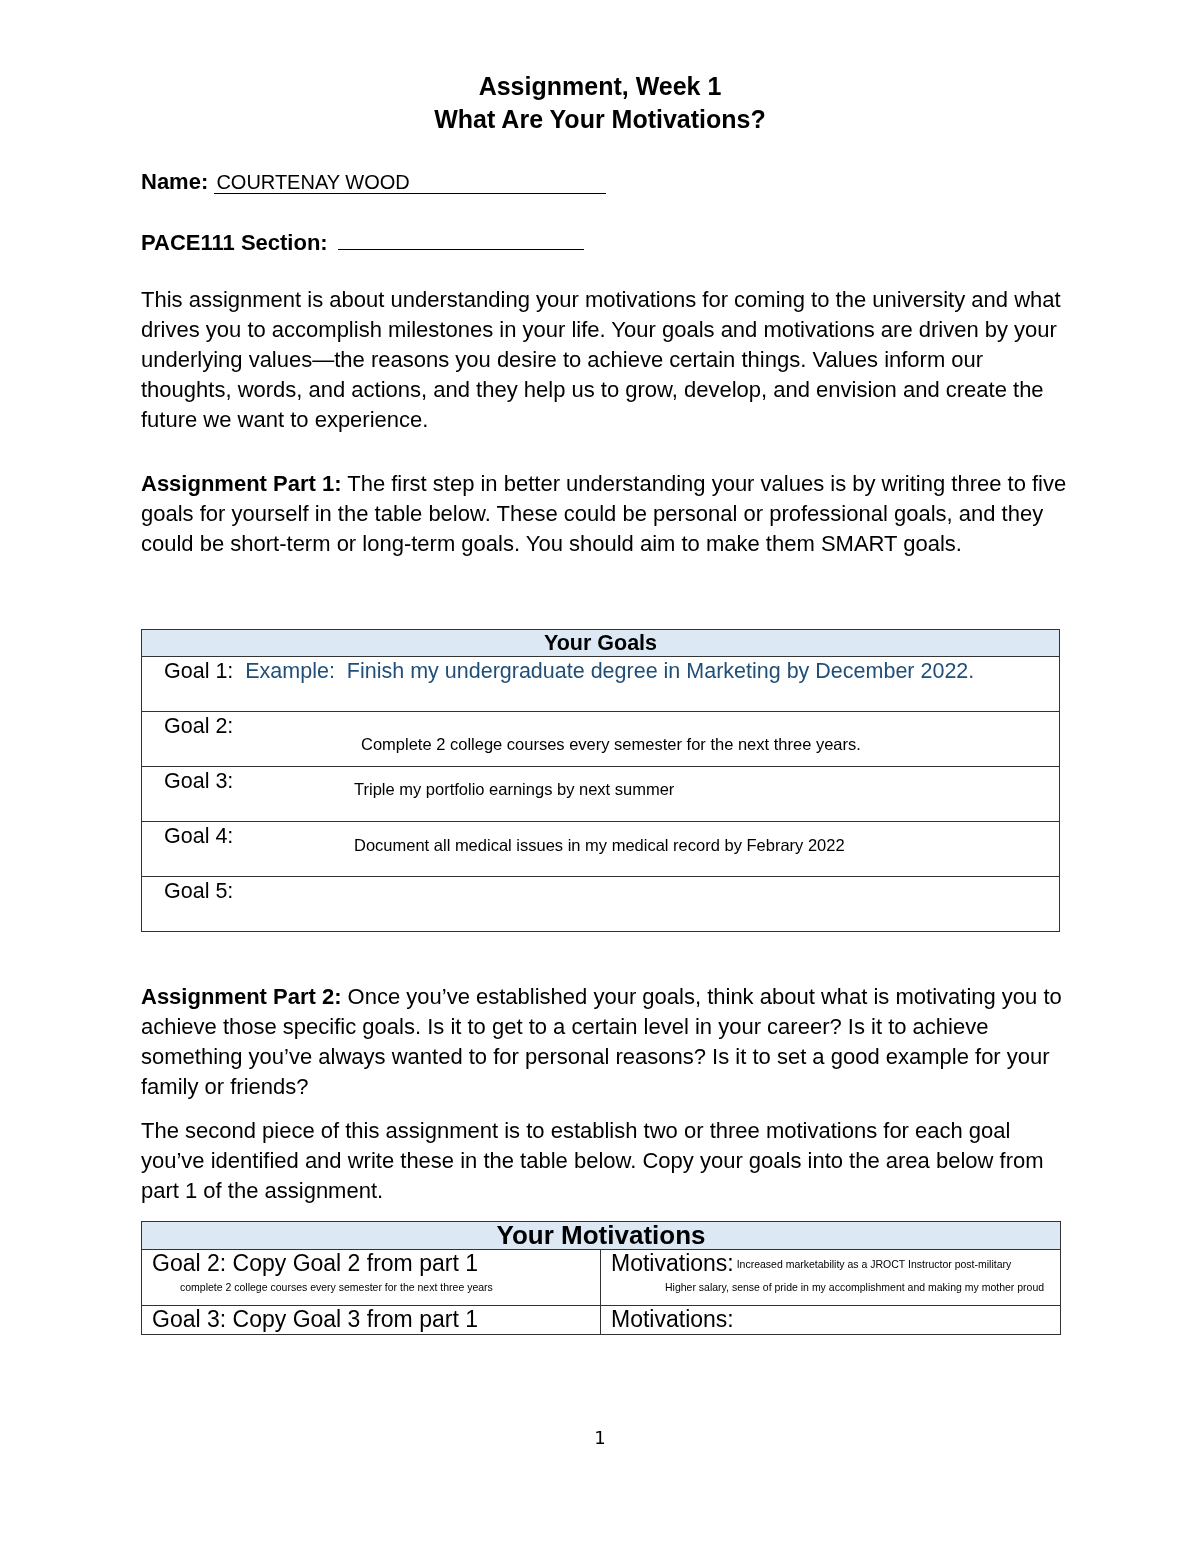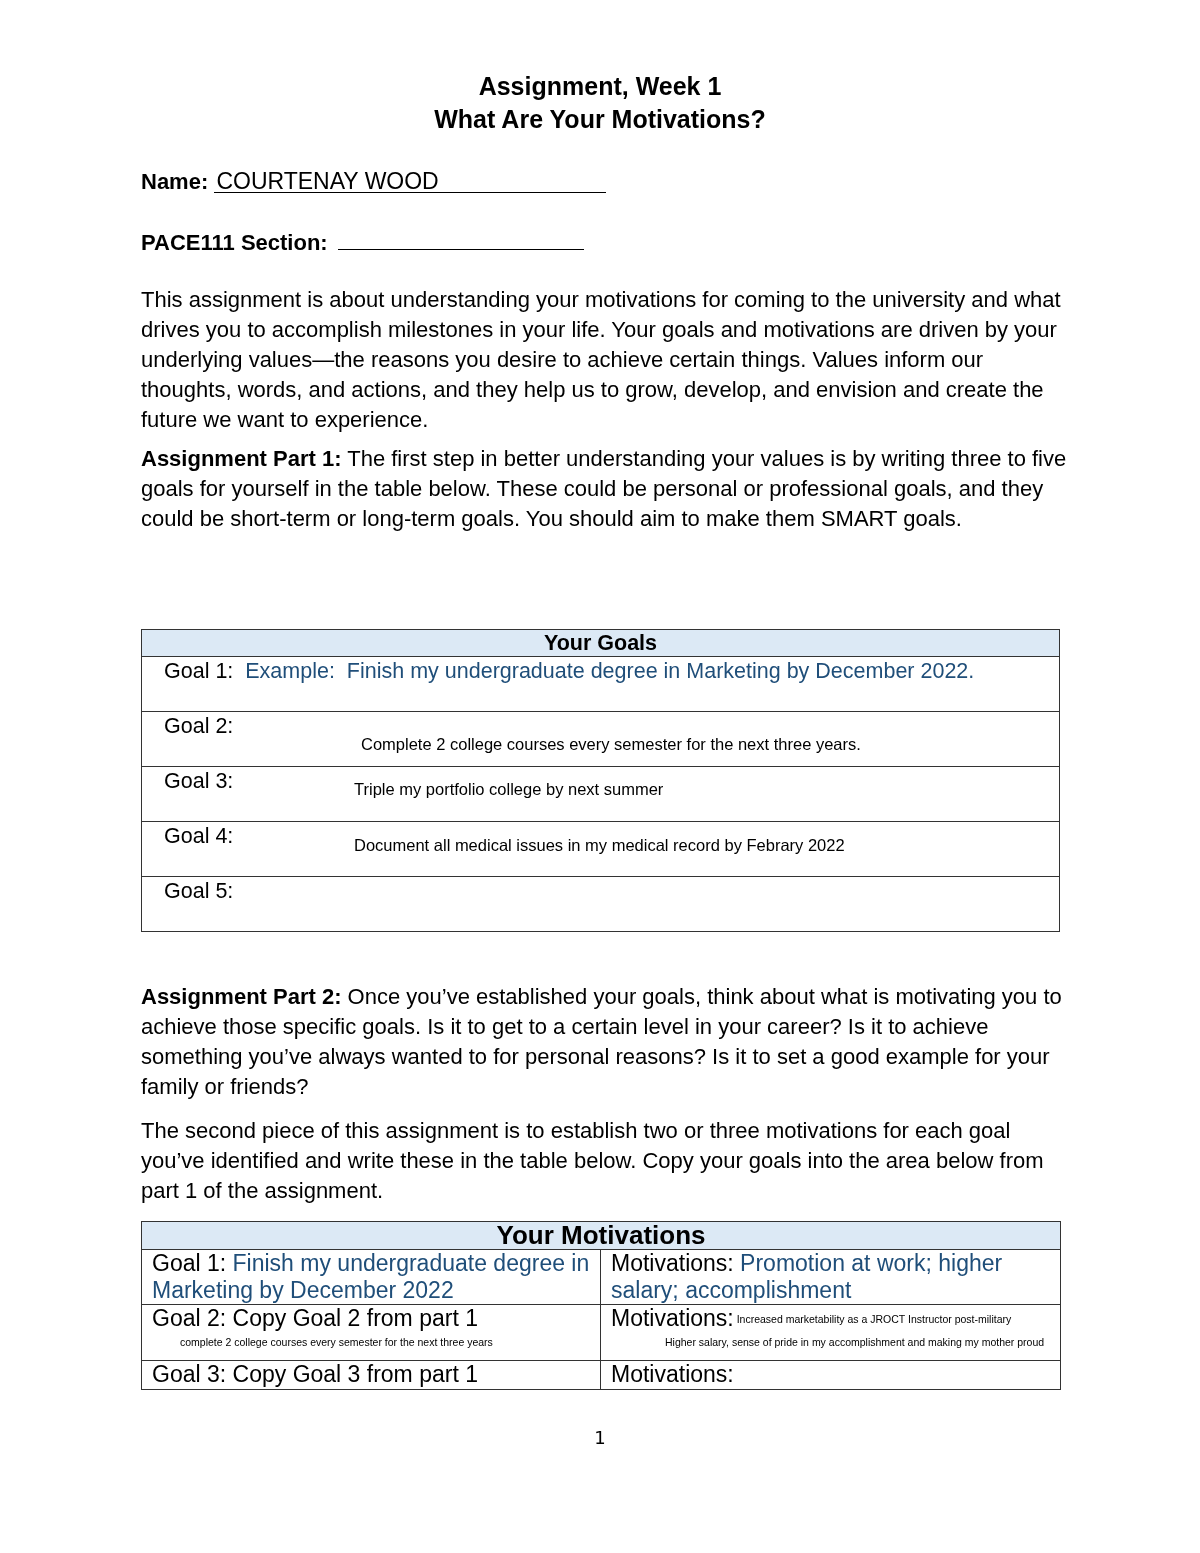--- a/index.html
+++ b/index.html
@@ -40,42 +40,42 @@
       line-height: 28px;
     }
     .field-line .lbl { font-weight: bold; }
     .name-line { top: 168px; }
     .name-value {
       display: inline-block;
       width: 390px;
       border-bottom: 1.5px solid #000;
       line-height: 22px;
       padding-left: 2px;
-      font-size: 23px;
+      font-size: 20px;
     }
     .section-line { top: 227px; }
     .section-blank {
       display: inline-block;
       width: 246px;
       border-bottom: 1.5px solid #000;
       height: 22px;
       vertical-align: baseline;
       margin-left: 4px;
     }
 
     .para {
       position: absolute;
       left: 141px;
       width: 930px;
       font-size: 22px;
       line-height: 30px;
     }
     .para b { font-weight: bold; }
     .p-intro { top: 285px; }
-    .p-part1 { top: 444px; }
+    .p-part1 { top: 469px; }
     .p-part2 { top: 982px; }
     .p-second { top: 1116px; }
 
     table {
       border-collapse: collapse;
       position: absolute;
       left: 141px;
       width: 919px;
       table-layout: fixed;
     }
@@ -194,21 +194,21 @@
     </tr>
     <tr>
       <td>
         <span class="goal-label">Goal 2:</span>
         <span class="goal-answer ga2">Complete 2 college courses every semester for the next three years.</span>
       </td>
     </tr>
     <tr>
       <td>
         <span class="goal-label">Goal 3:</span>
-        <span class="goal-answer ga3">Triple my portfolio college by next summer</span>
+        <span class="goal-answer ga3">Triple my portfolio earnings by next summer</span>
       </td>
     </tr>
     <tr>
       <td>
         <span class="goal-label">Goal 4:</span>
         <span class="goal-answer ga4">Document all medical issues in my medical record by Febrary 2022</span>
       </td>
     </tr>
     <tr>
       <td>
@@ -226,28 +226,20 @@
 
   <table class="mot-table">
     <colgroup>
       <col style="width:459px">
       <col style="width:460px">
     </colgroup>
     <tbody>
         <tr>
       <th colspan="2">Your Motivations</th>
     </tr>
-    <tr class="mot-row1">
-      <td>
-        <span>Goal 1: </span><span class="blue">Finish my undergraduate degree in Marketing by December 2022</span>
-      </td>
-      <td>
-        <span>Motivations: </span><span class="blue">Promotion at work; higher salary; accomplishment</span>
-      </td>
-    </tr>
     <tr class="mot-row2">
       <td>
         <span>Goal 2: Copy Goal 2 from part 1</span>
         <span class="tiny small-ans-left">complete 2 college courses every semester for the next three years</span>
       </td>
       <td>
         <span>Motivations:</span><span class="mot-small-1"> Increased marketability as a JROCT Instructor post-military</span>
         <span class="tiny small-ans-right">Higher salary, sense of pride in my accomplishment and making my mother proud</span>
       </td>
     </tr>

